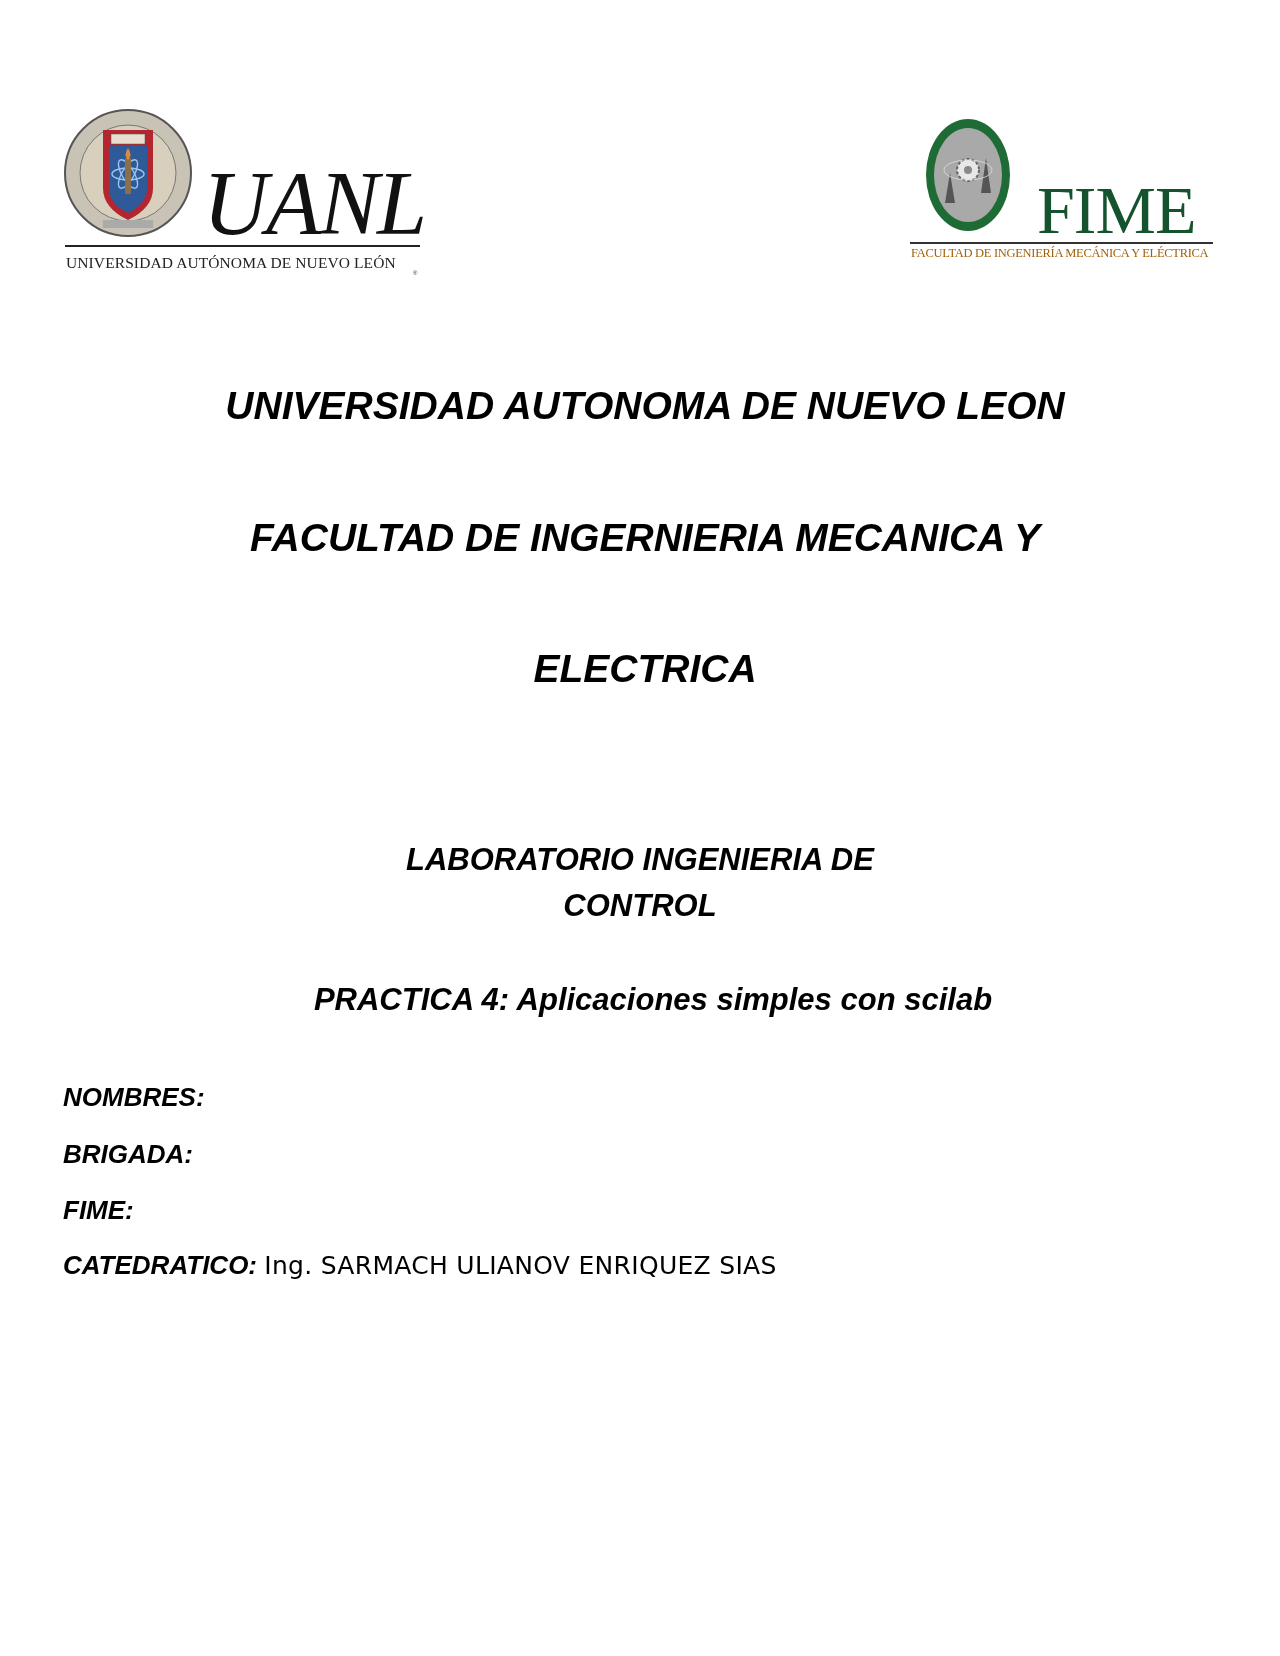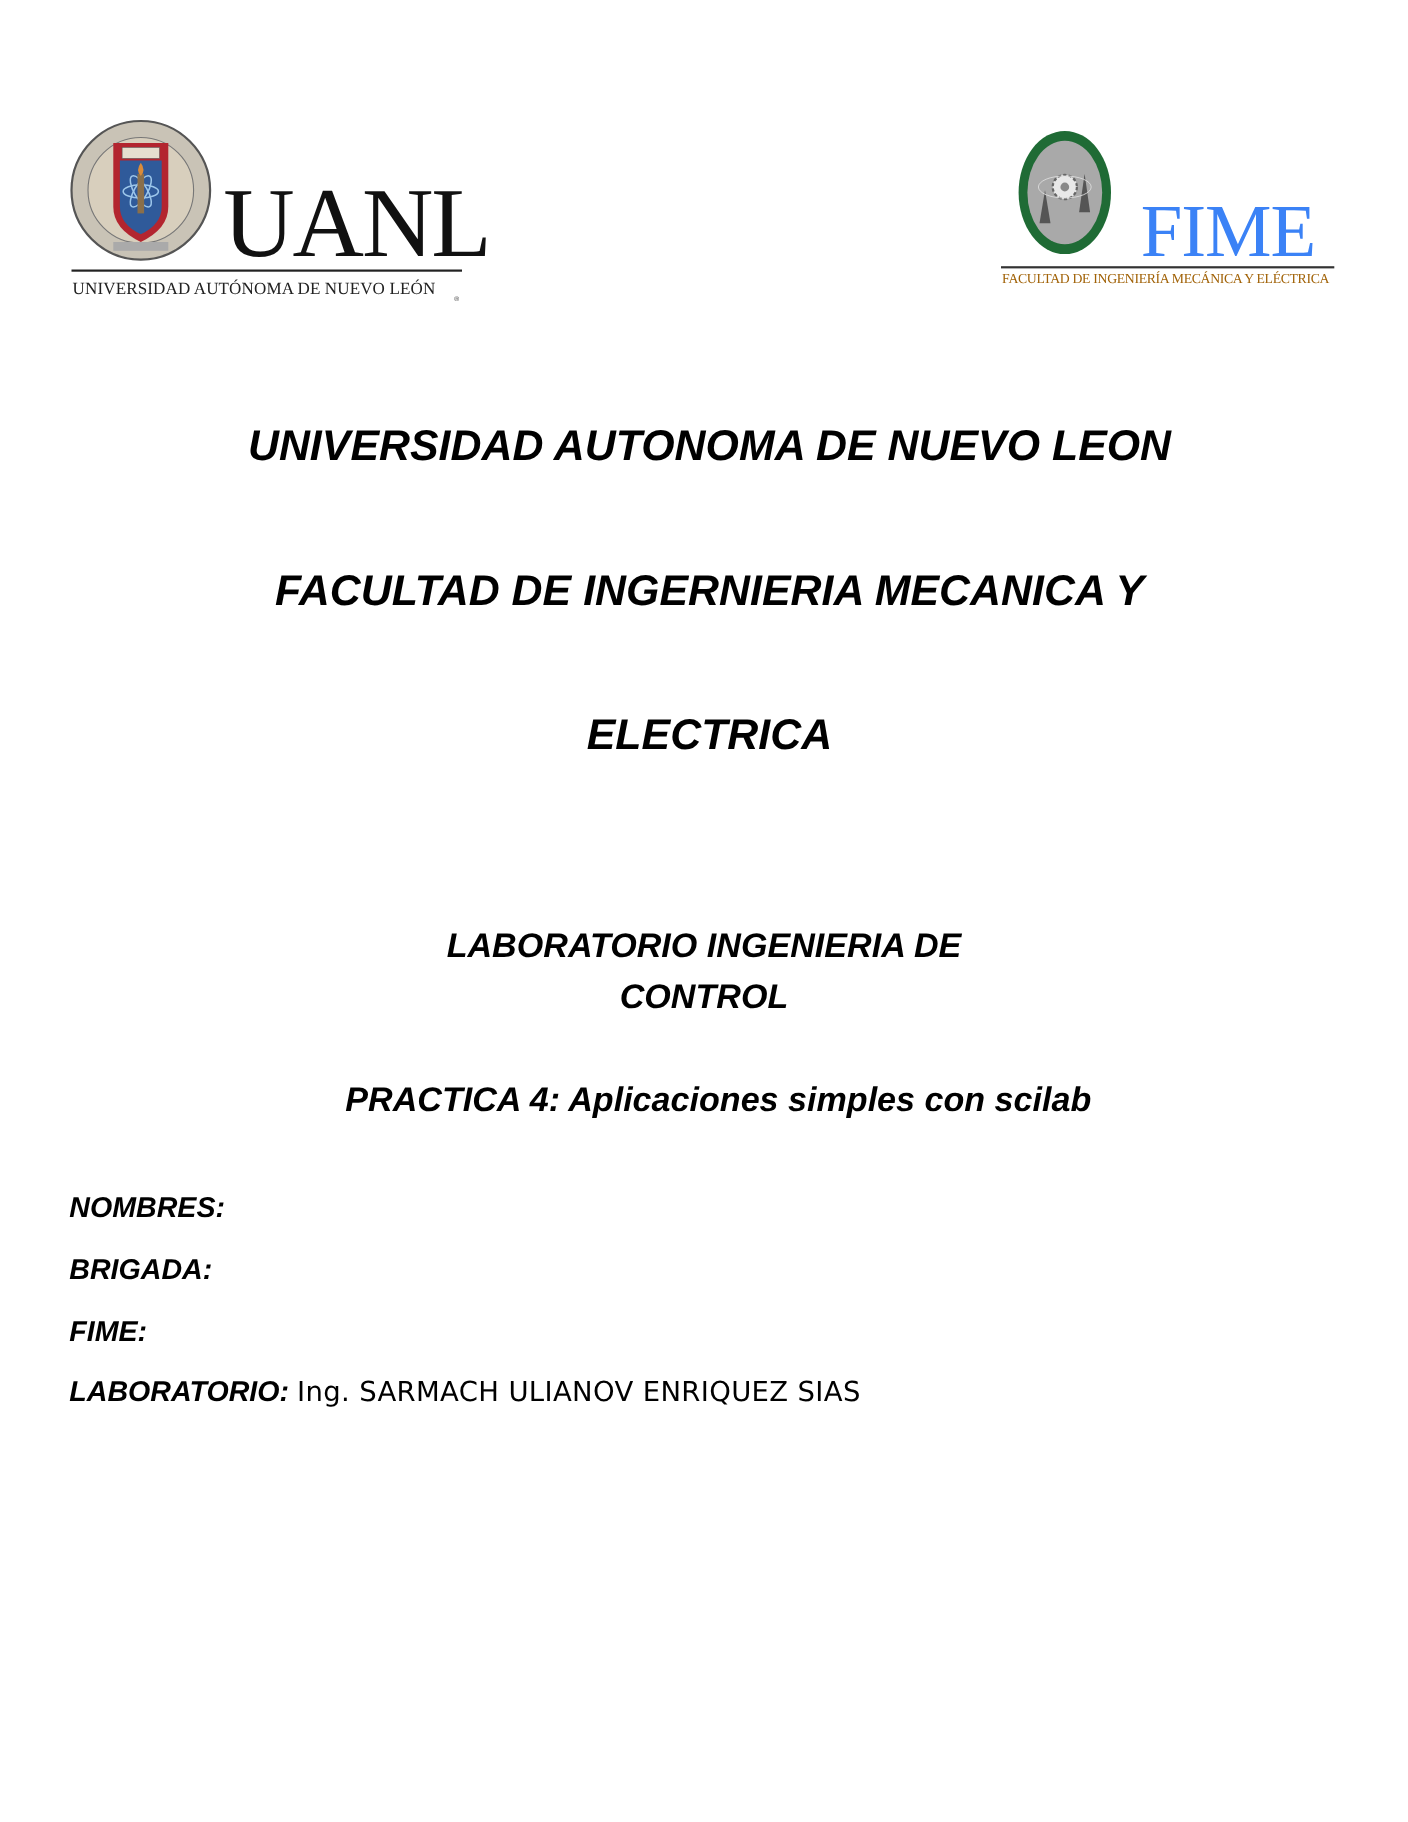--- a/index.html
+++ b/index.html
@@ -2,29 +2,29 @@
 <html><head>
 <meta charset="utf-8">
 <style>
   html, body { margin: 0; padding: 0; background: #ffffff; }
   body { width: 1280px; height: 1656px; position: relative; overflow: hidden; font-family: "Liberation Sans", sans-serif; color: #000; }
   .abs { position: absolute; }
 
   
   .uanl-logo { left: 60px; top: 104px; width: 370px; height: 180px; }
   .uanl-seal { position: absolute; left: 3px; top: 4px; width: 130px; height: 130px; }
-  .uanl-word { position: absolute; left: 143px; top: 60px; font-family: "Liberation Serif", serif; font-size: 90px; line-height: 80px; letter-spacing: -2px; color: #111; }
+  .uanl-word { position: absolute; left: 143px; top: 60px; font-family: "Liberation Serif", serif; font-size: 90px; line-height: 80px; letter-spacing: -2px; color: #111; font-style: italic; }
   .uanl-rule { position: absolute; left: 5px; top: 141px; width: 355px; height: 2px; background: #222; }
   .uanl-sub { position: absolute; left: 6px; top: 150px; font-family: "Liberation Serif", serif; font-size: 15.5px; letter-spacing: 0.1px; color: #222; white-space: nowrap; }
   .uanl-reg { position: absolute; left: 353px; top: 166px; font-size: 6px; color: #333; }
 
   
   .fime-logo { left: 905px; top: 116px; width: 320px; height: 160px; }
   .fime-seal { position: absolute; left: 20px; top: 2px; width: 86px; height: 114px; }
-  .fime-word { position: absolute; left: 132px; top: 62px; font-family: "Liberation Serif", serif; font-size: 68px; line-height: 64px; color: #3b82f6; letter-spacing: -1px; }
+  .fime-word { position: absolute; left: 132px; top: 62px; font-family: "Liberation Serif", serif; font-size: 68px; line-height: 64px; color: #14532d; letter-spacing: -1px; }
   .fime-rule { position: absolute; left: 5px; top: 126px; width: 303px; height: 2px; background: #333; }
   .fime-sub { position: absolute; left: 6px; top: 130px; font-family: "Liberation Serif", serif; font-size: 12.5px; letter-spacing: -0.3px; color: #a16207; white-space: nowrap; }
 
   
   .title { left: 0; width: 1290px; text-align: center; font-weight: bold; font-style: italic; font-size: 39px; line-height: 46px; }
   .t1 { top: 383px; }
   .t2 { top: 515px; }
   .t3 { top: 646px; }
   .lab { left: 0; width: 1280px; text-align: center; font-weight: bold; font-style: italic; font-size: 31px; line-height: 46px; top: 837px; }
   .practica { left: 0; width: 1306px; text-align: center; font-weight: bold; font-style: italic; font-size: 31px; line-height: 36px; top: 982px; }
@@ -93,15 +93,15 @@
 </div>
 <div class="abs field f2">
   <span class="lbl">BRIGADA:</span>
   <span class="val"></span>
 </div>
 <div class="abs field f3">
   <span class="lbl">FIME:</span>
   <span class="val"></span>
 </div>
 <div class="abs field f4">
-  <span class="lbl">LABORATORIO:</span>
+  <span class="lbl">CATEDRATICO:</span>
   <span class="val">Ing. SARMACH ULIANOV ENRIQUEZ SIAS</span>
 </div>
 
 </body></html>

